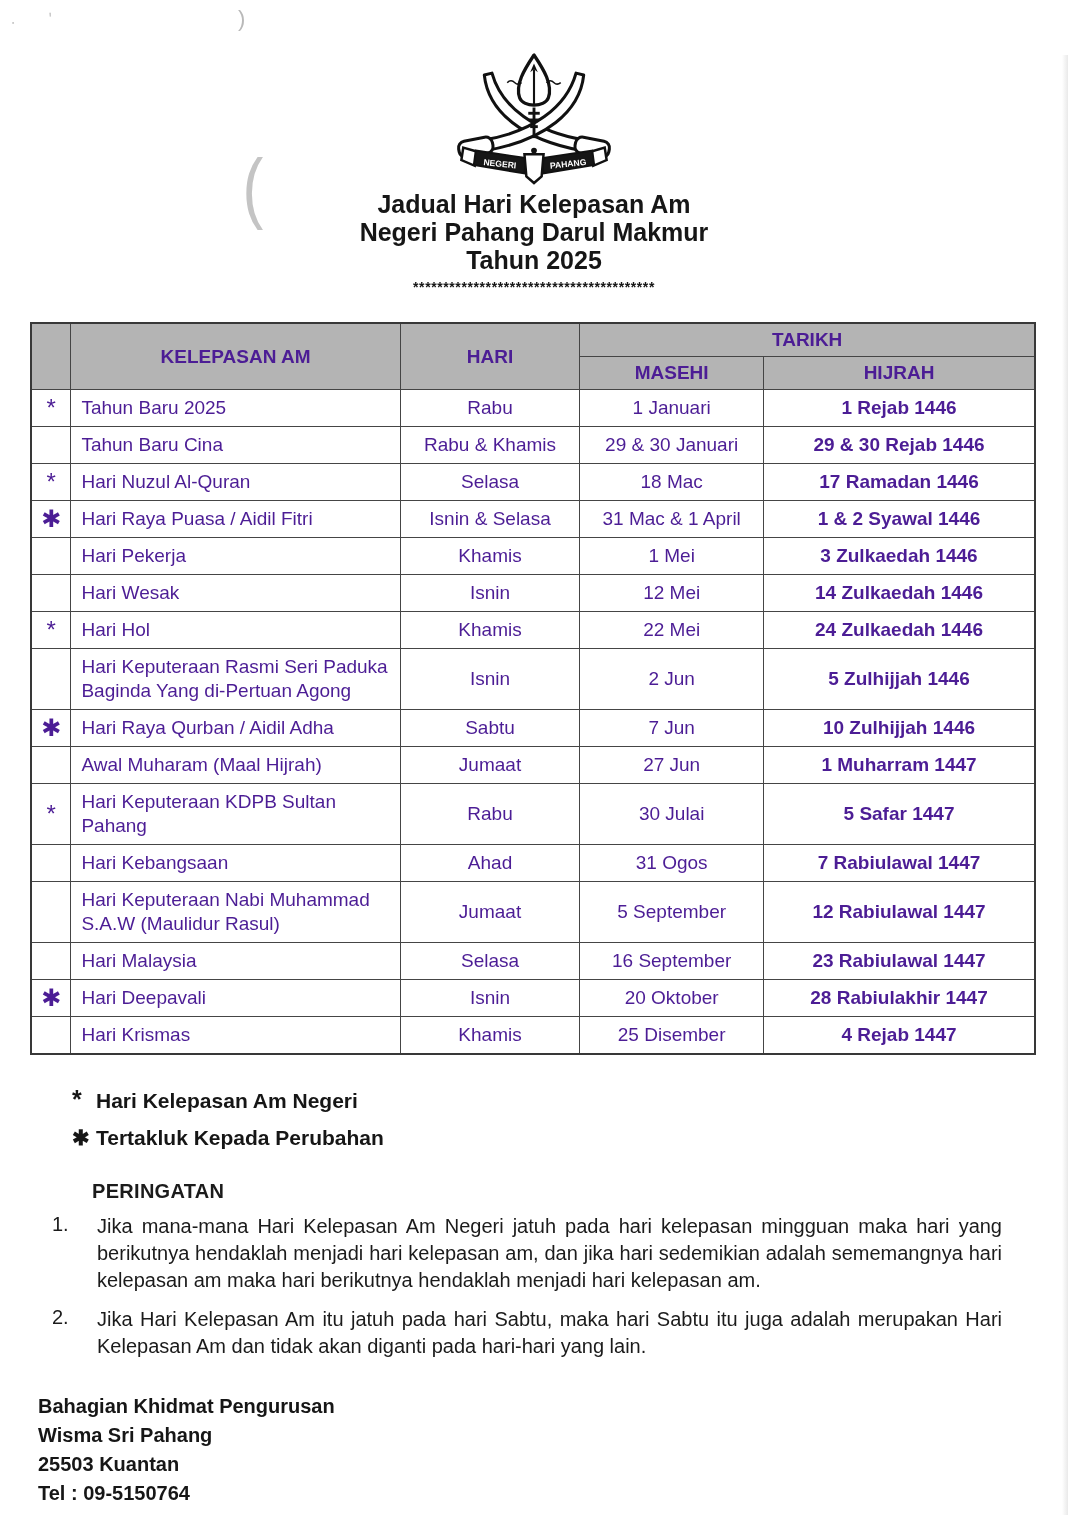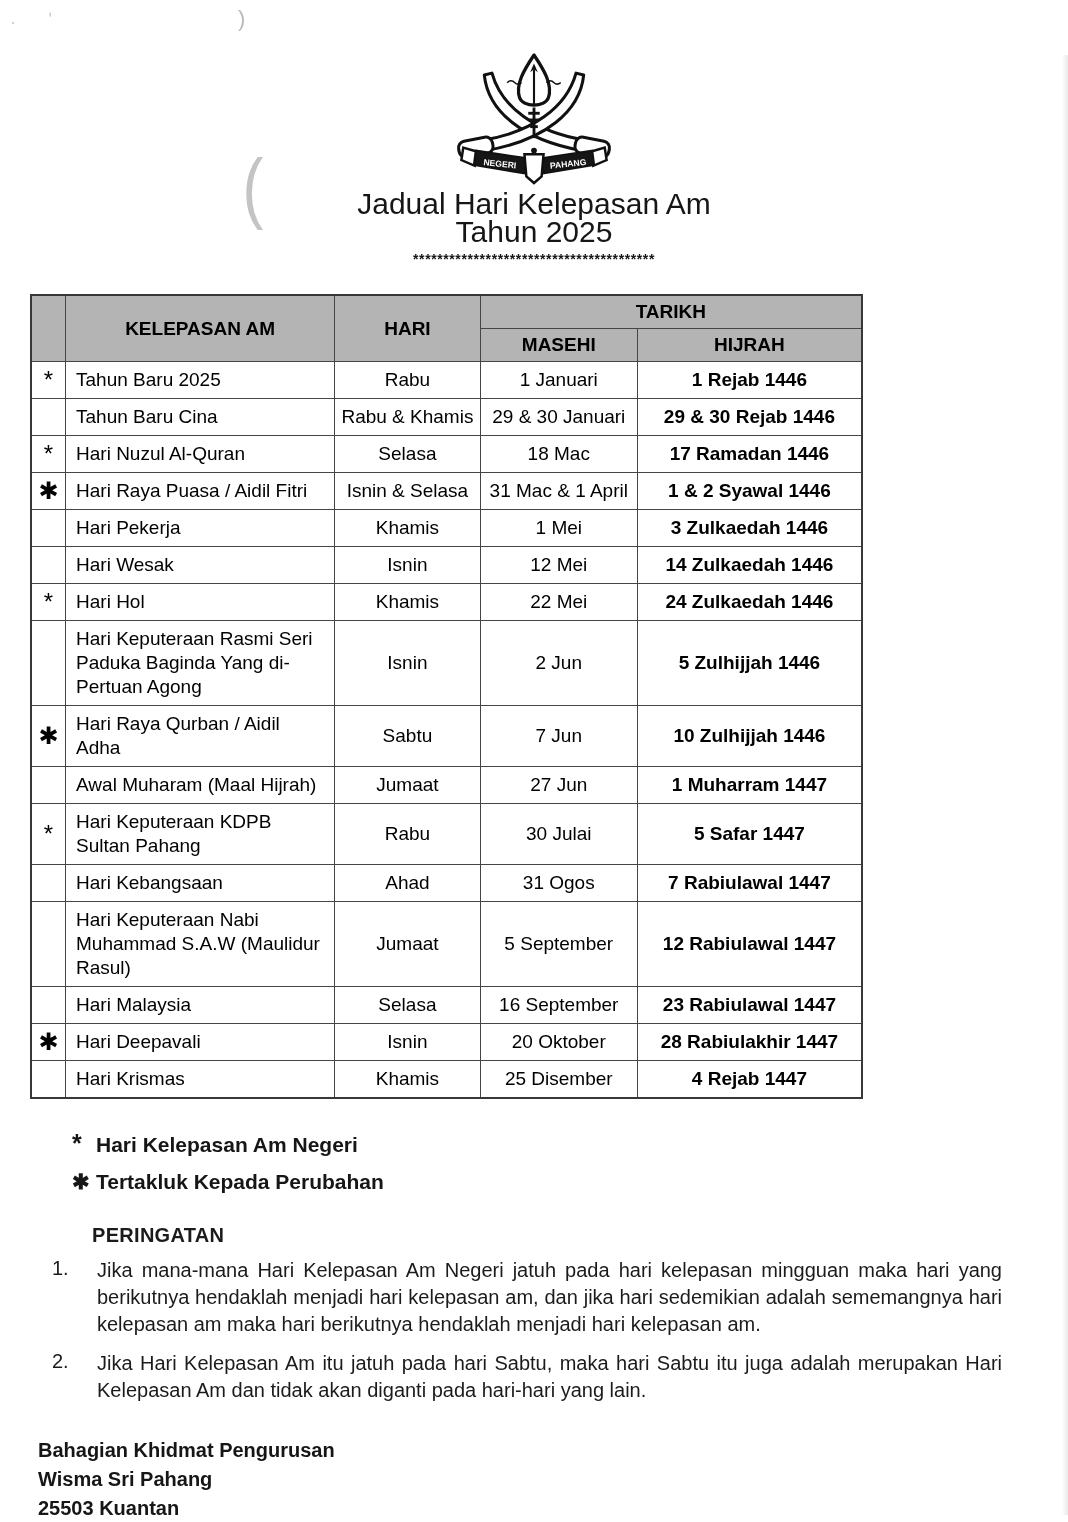--- a/index.html
+++ b/index.html
@@ -10,27 +10,27 @@
   }
   
   .scan-mark { position:absolute; color:#bdbdbd; pointer-events:none; }
   .mark-specks { left:10px; top:10px; font-size:18px; letter-spacing:14px; color:#c9c9c9; transform:rotate(-4deg); }
   .mark-comma { left:238px; top:6px; font-size:22px; color:#b9b9b9; }
   .mark-paren { left:240px; top:142px; font-size:78px; font-weight:100; color:#c4c4c4; transform:scaleX(.8); }
   .right-edge { position:absolute; right:0; top:55px; width:6px; height:1460px; background:linear-gradient(to left,#e9e9e9,#ffffff); }
 
   .crest { display:block; margin:52px auto 0 auto; width:172px; height:134px; }
 
-  .title-block { text-align:center; margin-top:4px; font-weight:normal; font-size:30px; line-height:28px; color:#161616; }
+  .title-block { text-align:center; margin-top:4px; font-weight:bold; font-size:25px; line-height:28px; color:#161616; }
   .stars-line { text-align:center; font-size:14px; font-weight:bold; letter-spacing:0.6px; margin-top:5px; color:#161616; }
 
   table.holidays {
-    margin:27px 0 0 30px; width:833px;
+    margin:27px 0 0 30px; width:1006px;
     border-collapse:collapse; border:2px solid #383838;
-    font-size:19px; color:#000000;
+    font-size:19px; color:#4c1d95;
   }
   table.holidays th, table.holidays td { border:1px solid #454545; }
   table.holidays thead th { background:#b4b4b4; font-weight:bold; padding:5px 4px; font-size:19px; }
   table.holidays thead tr.h1 th { height:33px; }
   table.holidays thead tr.h2 th { height:30px; }
   td.c-marker { text-align:center; font-size:24px; line-height:1; padding:2px 0; width:40px; }
   td.c-name   { text-align:left; padding:6px 8px 6px 10px; line-height:24px; }
   td.c-center { text-align:center; padding:6px 0; line-height:24px; }
   td.c-hijrah { text-align:center; padding:6px 4px; line-height:24px; font-weight:bold; }
 
@@ -80,20 +80,21 @@
     <polygon points="98,111 151,103 153,118 100,127" fill="#161616" stroke="#111" stroke-width="2"></polygon>
     <path d="M80 107 L100 107 L98 130 L90 137 L82 130 Z" fill="#ffffff" stroke="#111" stroke-width="2.6"></path>
     <circle cx="90" cy="103" r="3" fill="#111"></circle>
     <text x="54" y="120" font-size="9" font-weight="bold" fill="#ffffff" text-anchor="middle" transform="rotate(6 54 120)" font-family="Liberation Sans, sans-serif">NEGERI</text>
     <text x="126" y="120" font-size="9" font-weight="bold" fill="#ffffff" text-anchor="middle" transform="rotate(-6 126 120)" font-family="Liberation Sans, sans-serif">PAHANG</text>
   </g>
 </svg>
 
 <div class="title-block">
   <div>Jadual Hari Kelepasan Am</div>
+  <div>Negeri Pahang Darul Makmur</div>
   <div>Tahun 2025</div>
 </div>
 <div class="stars-line">****************************************</div>
 
 <table class="holidays">
   <colgroup>
     <col style="width:40px">
       <col style="width:330px">
       <col style="width:180px">
       <col style="width:184px">

